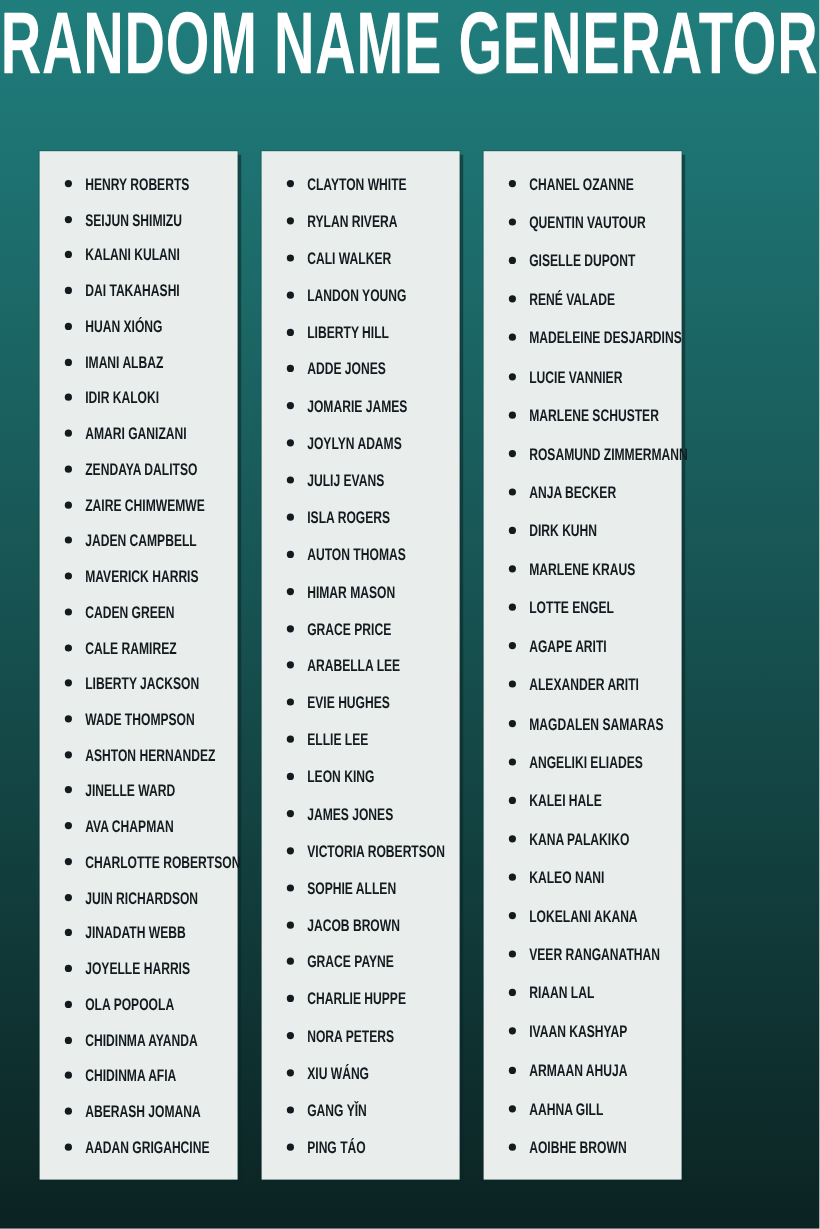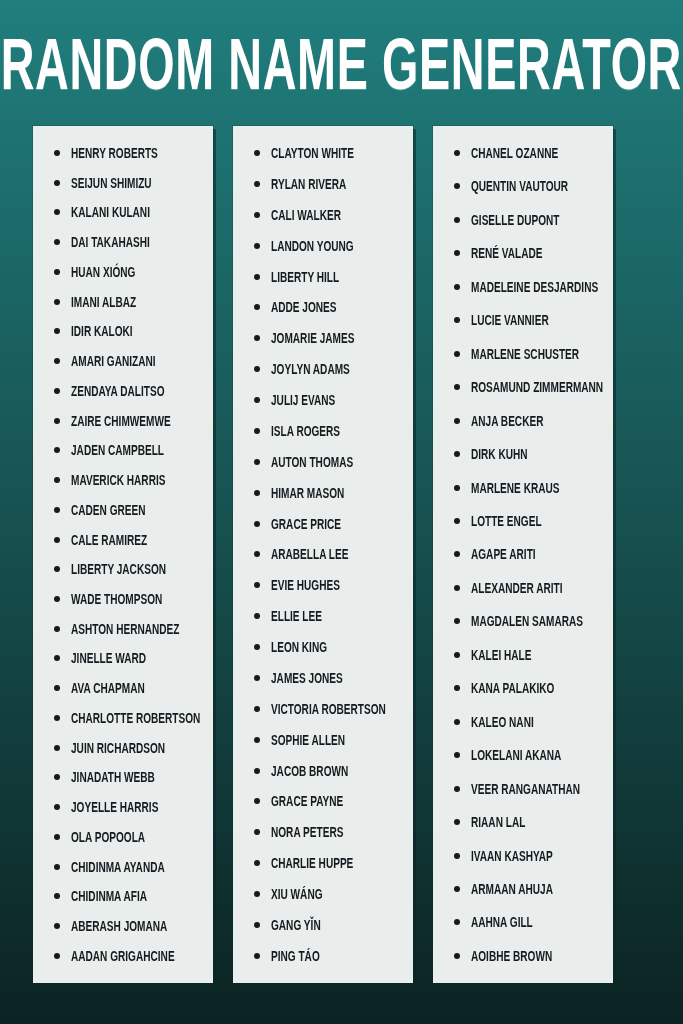--- a/index.html
+++ b/index.html
@@ -11,21 +11,21 @@
   }
   .page {
     width: 683px;
     height: 1024px;
     background: linear-gradient(180deg, #207E7D 0%, #16504F 52%, #0B2322 100%);
     box-sizing: border-box;
   }
   .header {
     height: 126px;
     display: flex;
-    align-items: center;
+    align-items: flex-start;
     justify-content: center;
     overflow: visible;
   }
   .title {
     margin: 0;
     flex: none;
     color: #FFFFFF;
     font-size: 73px;
     font-weight: bold;
     line-height: 1;
@@ -36,21 +36,21 @@
     text-shadow: 0 1px 0 rgba(255,255,255,0.25);
   }
   .columns {
     display: flex;
     gap: 20px;
     padding: 0 31px 0 33px;
     height: 857px;
     box-sizing: border-box;
   }
   .panel {
-    width: 180px;
+    width: 165px;
     height: 857px;
     background: #E9EDEC;
     box-shadow: 3px 3px 0 rgba(9, 38, 38, 0.55), 0 0 0 1px rgba(9, 38, 38, 0.18);
     box-sizing: border-box;
   }
   ul.name-list {
     list-style: none;
     margin: 0;
     padding: 13px 4px 13px 21px;
     height: 100%;
@@ -292,25 +292,25 @@
           <li class="name-item">
             <span class="bullet"></span>
             <span class="name">JACOB BROWN</span>
           </li>
           <li class="name-item">
             <span class="bullet"></span>
             <span class="name">GRACE PAYNE</span>
           </li>
           <li class="name-item">
             <span class="bullet"></span>
+            <span class="name">CHARLIE HUPPE</span>
+          </li>
+          <li class="name-item">
+            <span class="bullet"></span>
             <span class="name">NORA PETERS</span>
-          </li>
-          <li class="name-item">
-            <span class="bullet"></span>
-            <span class="name">CHARLIE HUPPE</span>
           </li>
           <li class="name-item">
             <span class="bullet"></span>
             <span class="name">XIU WÁNG</span>
           </li>
           <li class="name-item">
             <span class="bullet"></span>
             <span class="name">GANG YǏN</span>
           </li>
           <li class="name-item">
@@ -373,20 +373,24 @@
             <span class="bullet"></span>
             <span class="name">AGAPE ARITI</span>
           </li>
           <li class="name-item">
             <span class="bullet"></span>
             <span class="name">ALEXANDER ARITI</span>
           </li>
           <li class="name-item">
             <span class="bullet"></span>
             <span class="name">MAGDALEN SAMARAS</span>
+          </li>
+          <li class="name-item">
+            <span class="bullet"></span>
+            <span class="name">ANGELIKI ELIADES</span>
           </li>
           <li class="name-item">
             <span class="bullet"></span>
             <span class="name">KALEI HALE</span>
           </li>
           <li class="name-item">
             <span class="bullet"></span>
             <span class="name">KANA PALAKIKO</span>
           </li>
           <li class="name-item">

